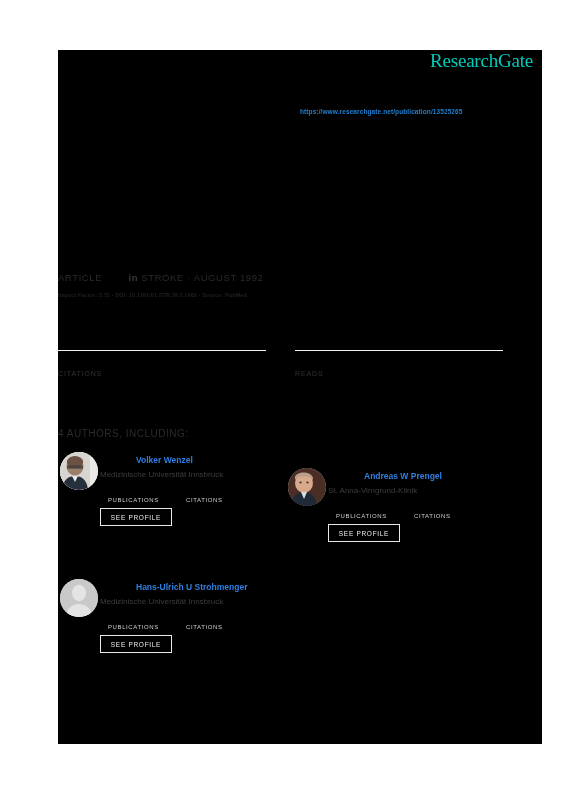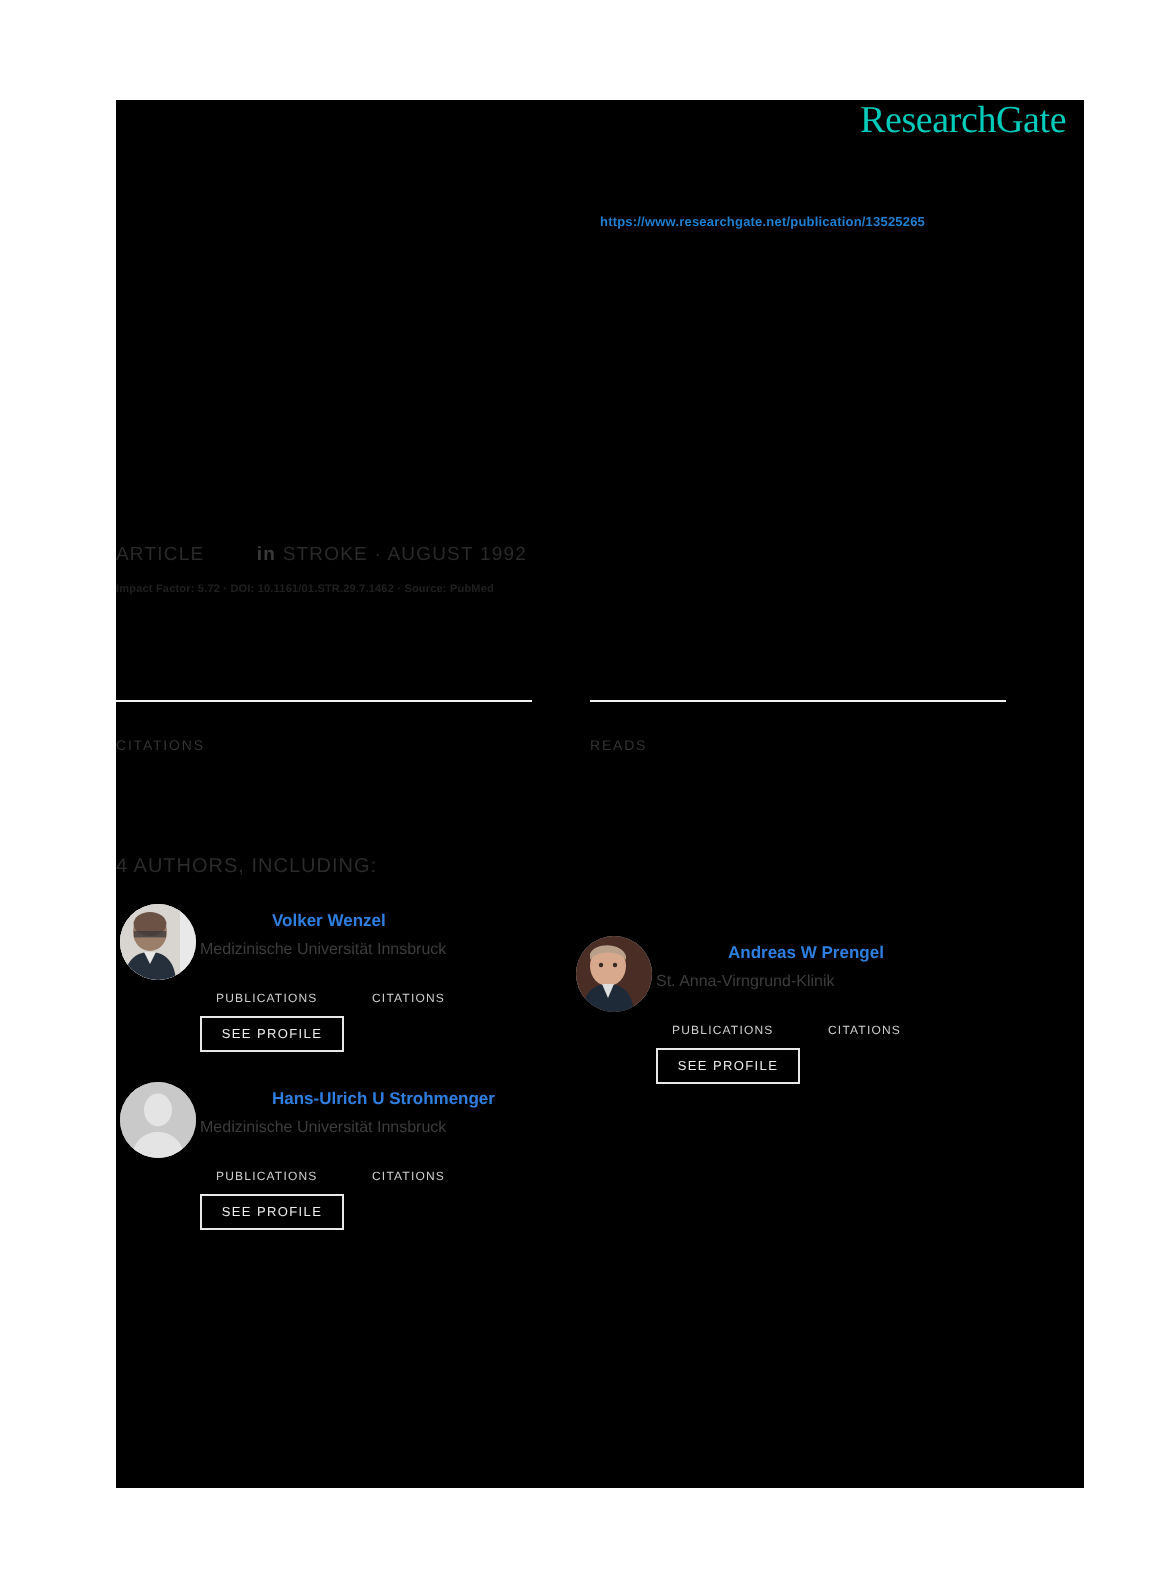--- a/index.html
+++ b/index.html
@@ -107,21 +107,21 @@
     font-size: 10px;
     letter-spacing: 0.5px;
     color: #2b2b2b;
     white-space: nowrap;
   }
 
   
   .author-card { position: absolute; width: 230px; height: 95px; }
   #author-0 { left: 58px;  top: 452px; }
   #author-1 { left: 286px; top: 468px; }
-  #author-2 { left: 58px;  top: 541px; }
+  #author-2 { left: 58px;  top: 579px; }
 
   .avatar {
     position: absolute;
     left: 2px;
     top: 0px;
     width: 38px;
     height: 38px;
     border-radius: 50%;
     overflow: hidden;
     background: #c8c8c8;

